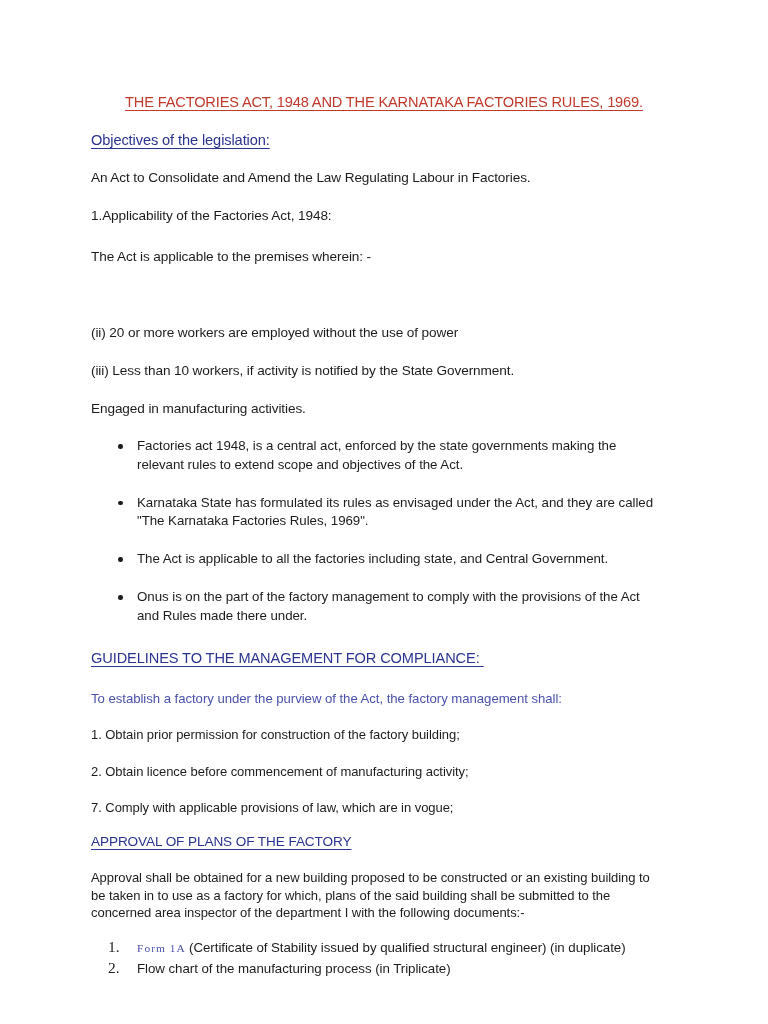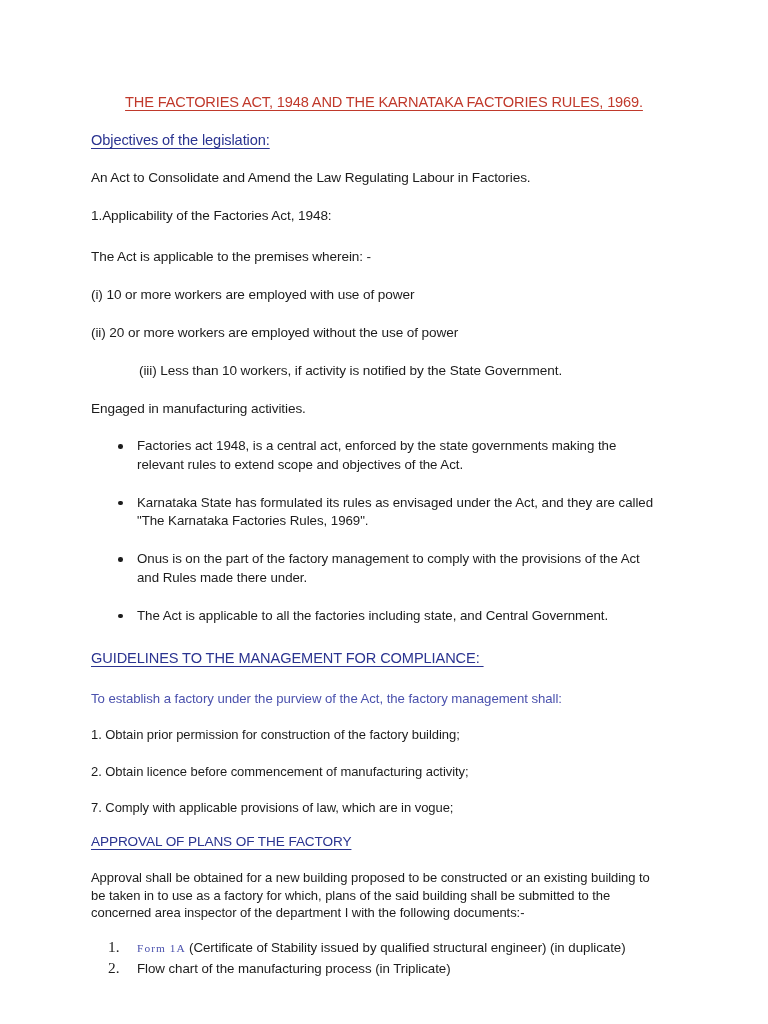--- a/index.html
+++ b/index.html
@@ -150,42 +150,41 @@
   <div class="blk para" style="top:169px;">An Act to Consolidate and Amend the Law Regulating Labour in Factories.</div>
 
   <div class="blk sec-head-navy" style="top:131px;">
     <span>Objectives of the legislation:</span>
   </div>
 
   <div class="blk para" style="top:207px;">1.Applicability of the Factories Act, 1948:</div>
 
   <div class="blk para" style="top:248px;">The Act is applicable to the premises wherein: -</div>
 
-  <div class="blk para" style="top:286px;">(i) 10 or more workers are employed with use of power</div>
   <div class="blk para" style="top:324px;">(ii) 20 or more workers are employed without the use of power</div>
-  <div class="blk para" style="top:362px;margin-left:48px;">(iii) Less than 10 workers, if activity is notified by the State Government.</div>
+  <div class="blk para" style="top:362px;">(iii) Less than 10 workers, if activity is notified by the State Government.</div>
 
   <div class="blk para" style="top:400px;">Engaged in manufacturing activities.</div>
 
   <div class="bullets">
     <div class="bullet-item">
       <span class="bullet-dot"></span>
       <span>Factories act 1948, is a central act, enforced by the state governments making the relevant rules to extend scope and objectives of the Act.</span>
     </div>
     <div class="bullet-item">
       <span class="bullet-dot"></span>
       <span>Karnataka State has formulated its rules as envisaged under the Act, and they are called "The Karnataka Factories Rules, 1969".</span>
     </div>
     <div class="bullet-item">
       <span class="bullet-dot"></span>
+      <span>The Act is applicable to all the factories including state, and Central Government.</span>
+    </div>
+    <div class="bullet-item">
+      <span class="bullet-dot"></span>
       <span>Onus is on the part of the factory management to comply with the provisions of the Act and Rules made there under.</span>
-    </div>
-    <div class="bullet-item">
-      <span class="bullet-dot"></span>
-      <span>The Act is applicable to all the factories including state, and Central Government.</span>
     </div>
   </div>
 
   <div class="blk sec-head-navy" style="top:649px;">
     <span>GUIDELINES TO THE MANAGEMENT FOR COMPLIANCE: </span>
   </div>
 
   <div class="blk sec-sub-blue" style="top:690px;">To establish a factory under the purview of the Act, the factory management shall:</div>
 
   <div class="blk para-sm" style="top:726px;">1. Obtain prior permission for construction of the factory building;</div>

